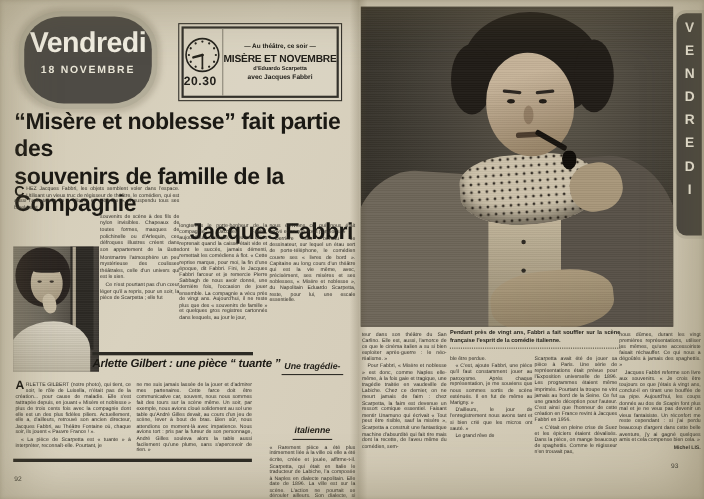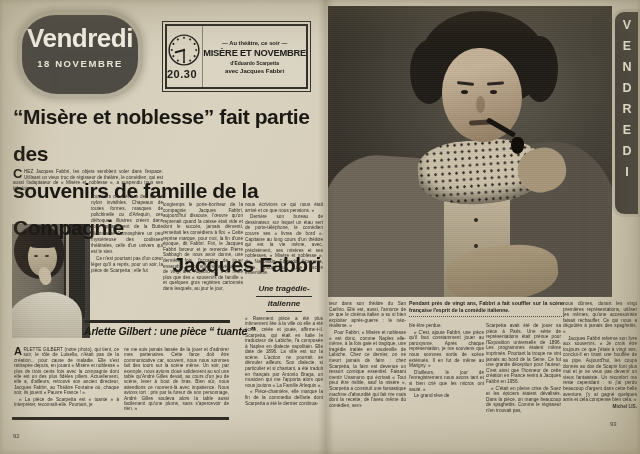--- a/index.html
+++ b/index.html
@@ -27,31 +27,31 @@
   .clock-cell{width:52px;display:flex;flex-direction:column;align-items:flex-start;justify-content:center;border-right:1px solid #8b8578;}
   .program-time{font-size:11px;font-weight:bold;letter-spacing:.5px;color:#22201b;margin-top:1px;}
   .program-text{flex:1;display:flex;flex-direction:column;align-items:center;justify-content:center;gap:2px;color:#22201b;}
   .program-tagline{font-size:5.8px;font-weight:bold;}
   .program-title{font-size:9.3px;font-weight:bold;letter-spacing:-.2px;white-space:nowrap;}
   .program-author{font-size:5px;font-weight:bold;}
   .program-cast{font-size:6px;font-weight:bold;}
 
   
   .headline{position:absolute;left:13px;top:98px;width:308px;font-size:21px;font-weight:bold;
-    line-height:37px;color:#1b1914;letter-spacing:-.4px;z-index:2;}
+    line-height:25px;color:#1b1914;letter-spacing:-.4px;z-index:2;}
   .hl3{text-align:right;}
 
   
   .col{position:absolute;font-size:4.7px;line-height:5.6px;text-align:justify;color:#302d26;z-index:2;}
   .col p{margin:0;}
   .col p + p{text-indent:5px;margin-top:1px;}
   .dropcap{float:left;font-size:13px;line-height:10px;font-weight:bold;padding-right:1.5px;color:#1b1914;}
   .subhead{font-family:"Liberation Sans",sans-serif;font-style:italic;font-weight:bold;font-size:8px;
     line-height:13px;text-align:center;margin:6px 0 4px 0;color:#1f1d17;text-indent:0 !important;}
-  .subhead span{display:inline-block;border-bottom:1px solid #2f2d27;padding:0 2px 1px 2px;}
+  .subhead span{display:inline-block;border-bottom:1px solid #2f2d27;padding:0 2px 1px 2px;margin-top:44px;}
 
   .rule{position:absolute;background:#2c2a24;z-index:2;}
   .arl-heading{position:absolute;left:84px;top:325px;width:244px;font-size:10.5px;font-weight:bold;
     letter-spacing:-.2px;color:#1b1914;white-space:nowrap;z-index:3;font-style:italic;}
   .pagenum{position:absolute;font-size:6px;color:#3c3a32;z-index:2;}
 
   
   .caption{position:absolute;left:409px;top:300px;width:155px;font-size:5.2px;font-weight:bold;
     line-height:6.6px;text-align:justify;color:#26241e;padding-bottom:3px;border-bottom:1px dotted #55513f;z-index:2;}
   .signature{text-align:right;font-weight:bold;text-indent:0 !important;}

